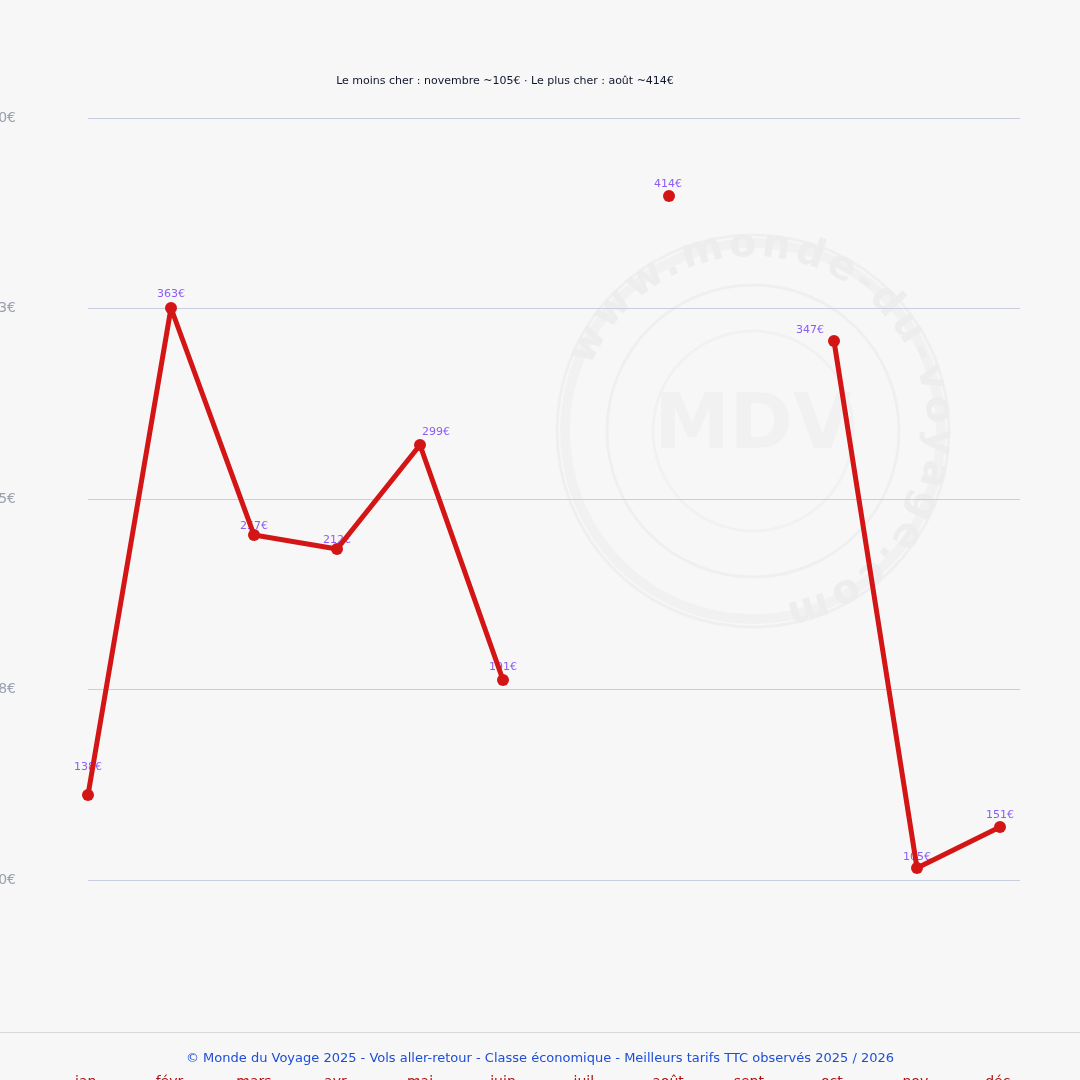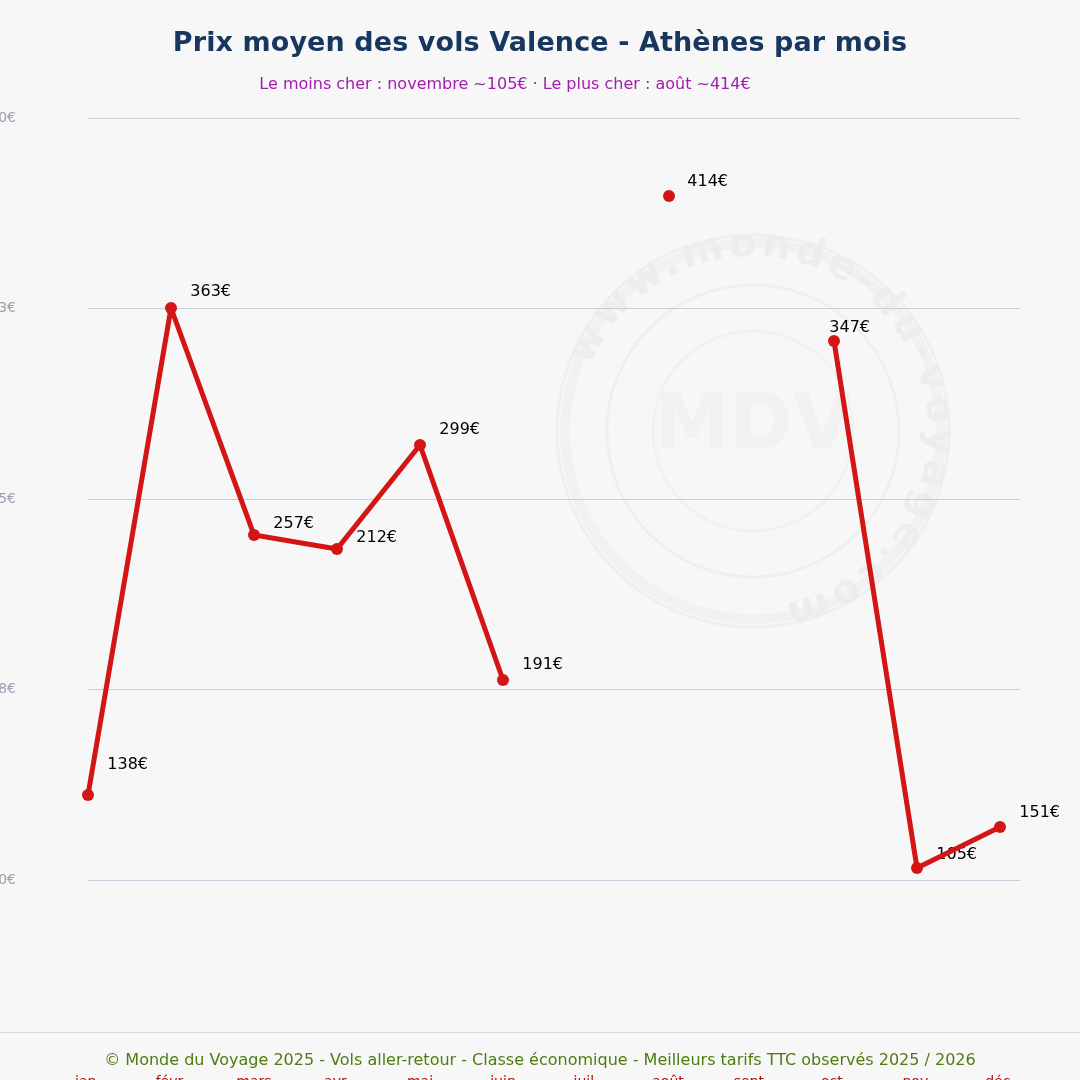--- a/index.html
+++ b/index.html
@@ -30,22 +30,22 @@
     font-weight: bold;
     color: #17375e;
     letter-spacing: 0.1px;
   }
   .chart-subtitle {
     position: absolute;
     top: 74px;
     left: 0;
     width: 1010px;
     text-align: center;
-    font-size: 16px;
-    color: #a21caf;
+    font-size: 11px;
+    color: #0f172a;
   }
   .plot {
     position: absolute;
     left: 88px;
     top: 118px;
     width: 932px;
     height: 762px;
   }
   .gridline {
     position: absolute;
@@ -66,23 +66,23 @@
     position: absolute;
     top: 955px;
     width: 90px;
     text-align: center;
     font-size: 14px;
     color: #b01212;
   }
   .point-label {
     position: absolute;
     width: 120px;
-    text-align: right;
-    font-size: 16px;
-    color: #000000;
+    text-align: center;
+    font-size: 11px;
+    color: #8b5cf6;
     transform: translate(-60px, -100%);
   }
   svg.line-layer {
     position: absolute;
     left: 0;
     top: 0;
     width: 1080px;
     height: 1080px;
     overflow: visible;
   }
@@ -102,30 +102,29 @@
     width: 1080px;
     height: 1px;
     background: #d8d8d8;
   }
   .footer-text {
     position: absolute;
     top: 1050px;
     left: 0;
     width: 1080px;
     text-align: center;
-    font-size: 16px;
-    color: #4d7c0f;
+    font-size: 13px;
+    color: #1d4ed8;
   }
 </style>
 </head>
 <body>
 
 <div class="chart-root">
 
-  <div class="chart-title">Prix moyen des vols Valence - Athènes par mois</div>
   <div class="chart-subtitle">Le moins cher : novembre ~105€ · Le plus cher : août ~414€</div>
 
   <svg class="watermark" viewBox="0 0 470 470">
     <defs>
       <path id="wmcircle" d="M 235,235 m -175,0 a 175,175 0 1,1 350,0 a 175,175 0 1,1 -350,0"></path>
     </defs>
     <circle cx="235" cy="235" r="196" fill="none" stroke="#e9e9e9" stroke-width="3"></circle>
     <circle cx="235" cy="235" r="188" fill="none" stroke="#ededed" stroke-width="10"></circle>
     <circle cx="235" cy="235" r="146" fill="none" stroke="#e9e9e9" stroke-width="3"></circle>
     <circle cx="235" cy="235" r="100" fill="none" stroke="#ededed" stroke-width="3"></circle>
@@ -158,21 +157,21 @@
     <div class="xtick" style="left:535px">août</div>
     <div class="xtick" style="left:618px">sept.</div>
     <div class="xtick" style="left:701px">oct.</div>
     <div class="xtick" style="left:784px">nov.</div>
     <div class="xtick" style="left:867px">déc.</div>
 
     <div class="point-label" style="left:0px;   top:655px">138€</div>
     <div class="point-label" style="left:83px;  top:182px">363€</div>
     <div class="point-label" style="left:166px; top:414px">257€</div>
     <div class="point-label" style="left:249px; top:428px">212€</div>
-    <div class="point-label" style="left:332px; top:320px">299€</div>
+    <div class="point-label" style="left:348px; top:320px">299€</div>
     <div class="point-label" style="left:415px; top:555px">191€</div>
     <div class="point-label" style="left:580px; top:72px">414€</div>
     <div class="point-label" style="left:722px; top:218px">347€</div>
     <div class="point-label" style="left:829px; top:745px">105€</div>
     <div class="point-label" style="left:912px; top:703px">151€</div>
   </div>
 
   <svg class="line-layer" viewBox="0 0 1080 1080">
     <polyline points="88,795 171,308 254,535 337,549 420,445 503,680" fill="none" stroke="#d41515" stroke-width="5" stroke-linejoin="round" stroke-linecap="round"></polyline>
     <polyline points="834,341 917,868 1000,827" fill="none" stroke="#d41515" stroke-width="5" stroke-linejoin="round" stroke-linecap="round"></polyline>

